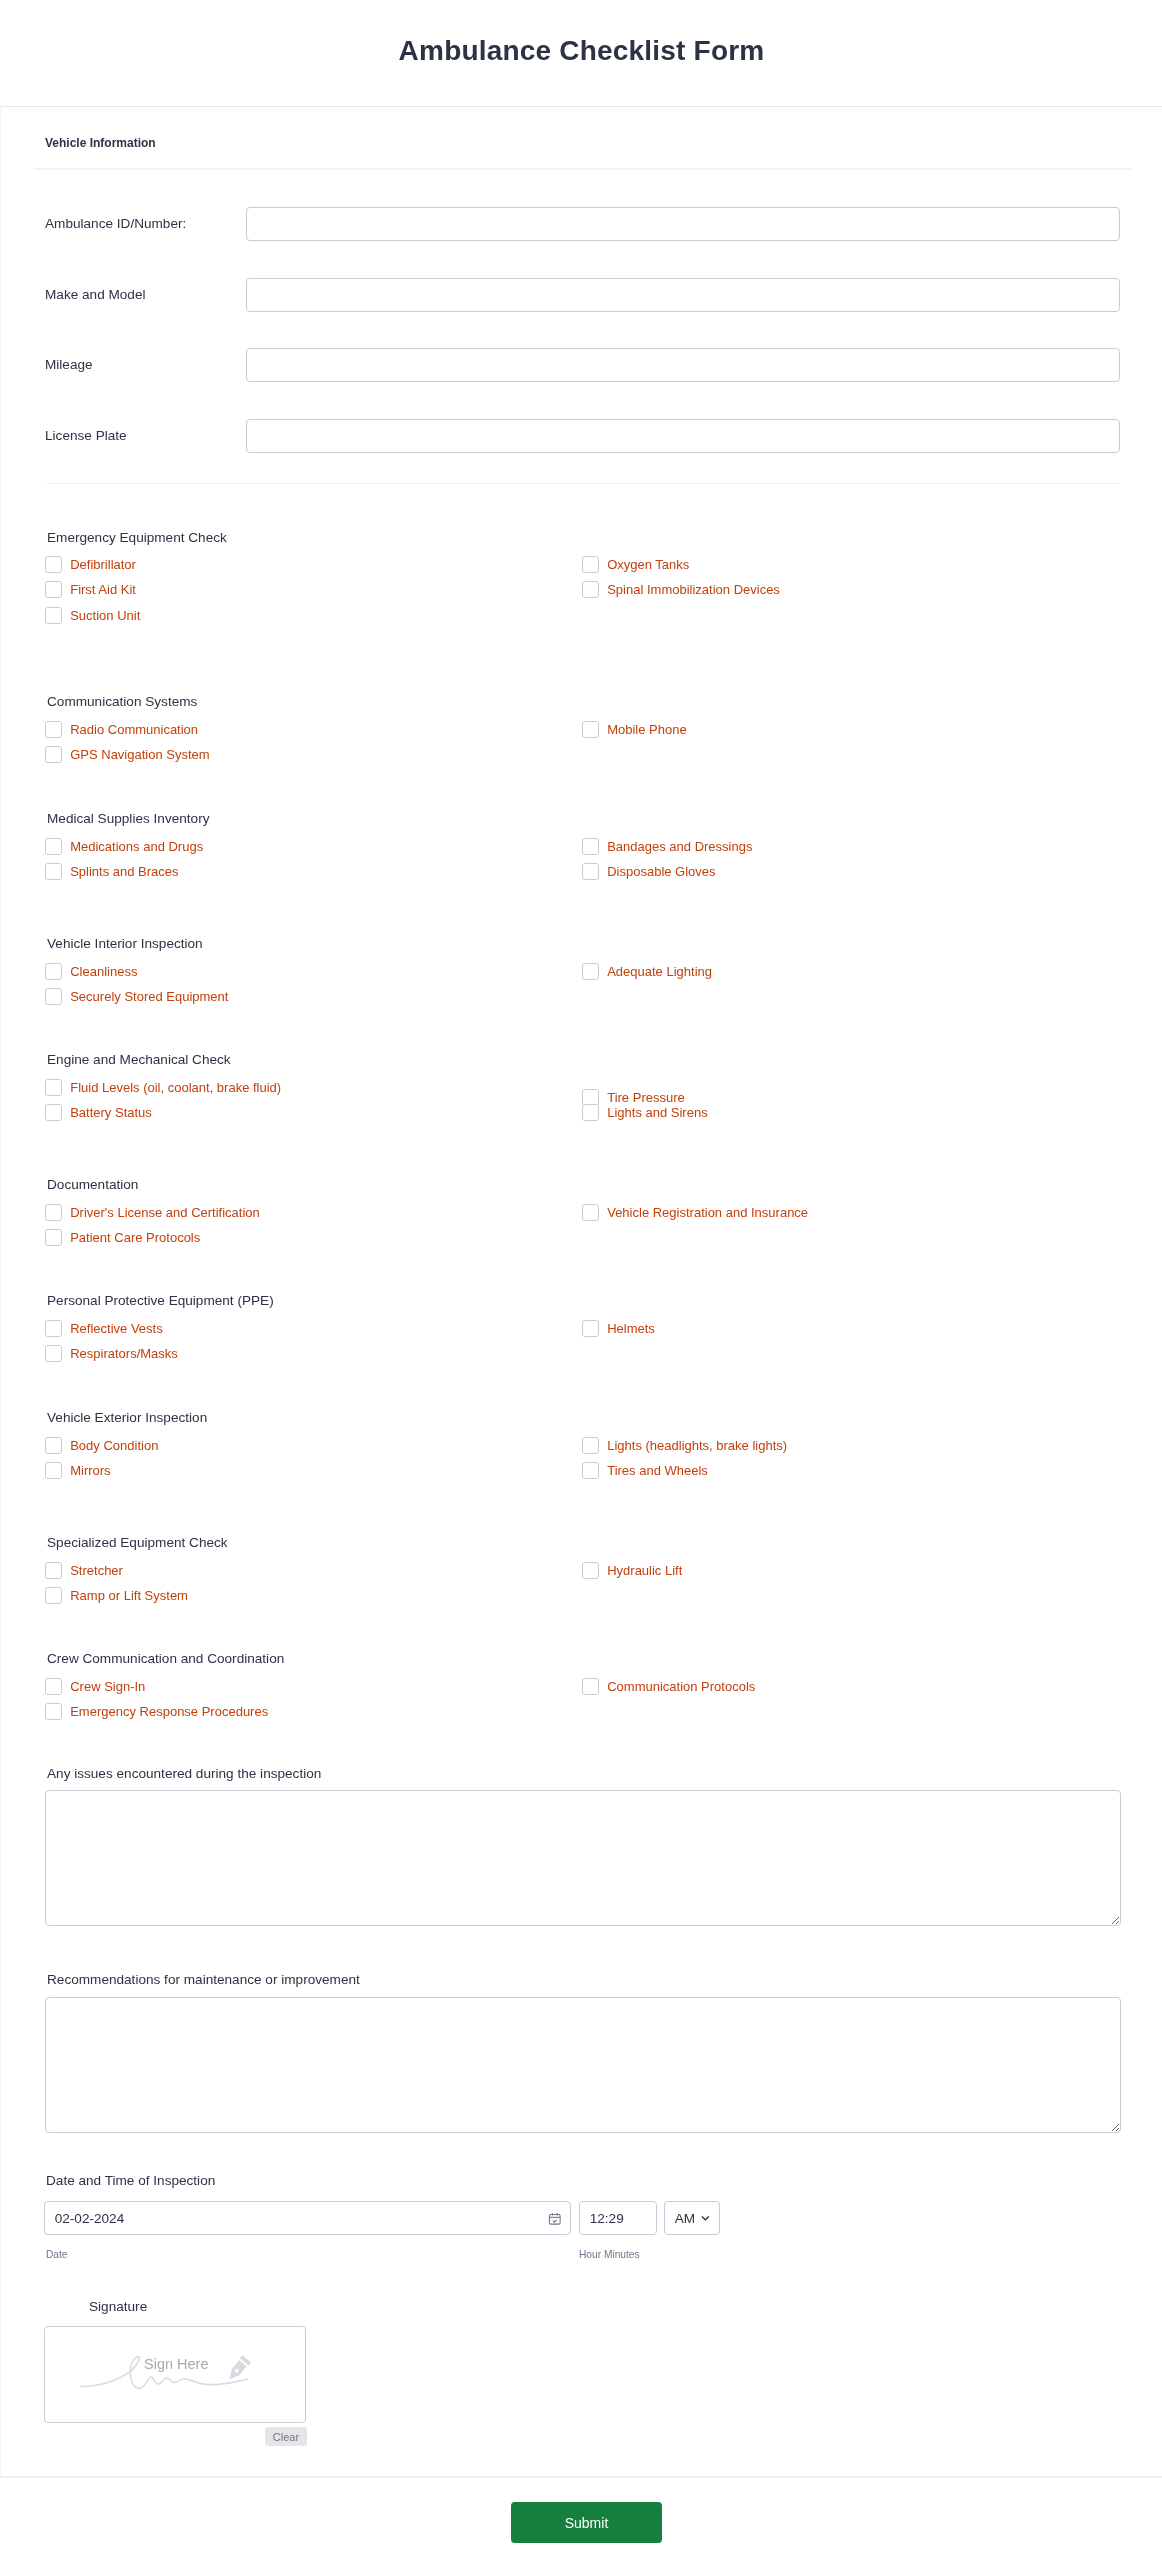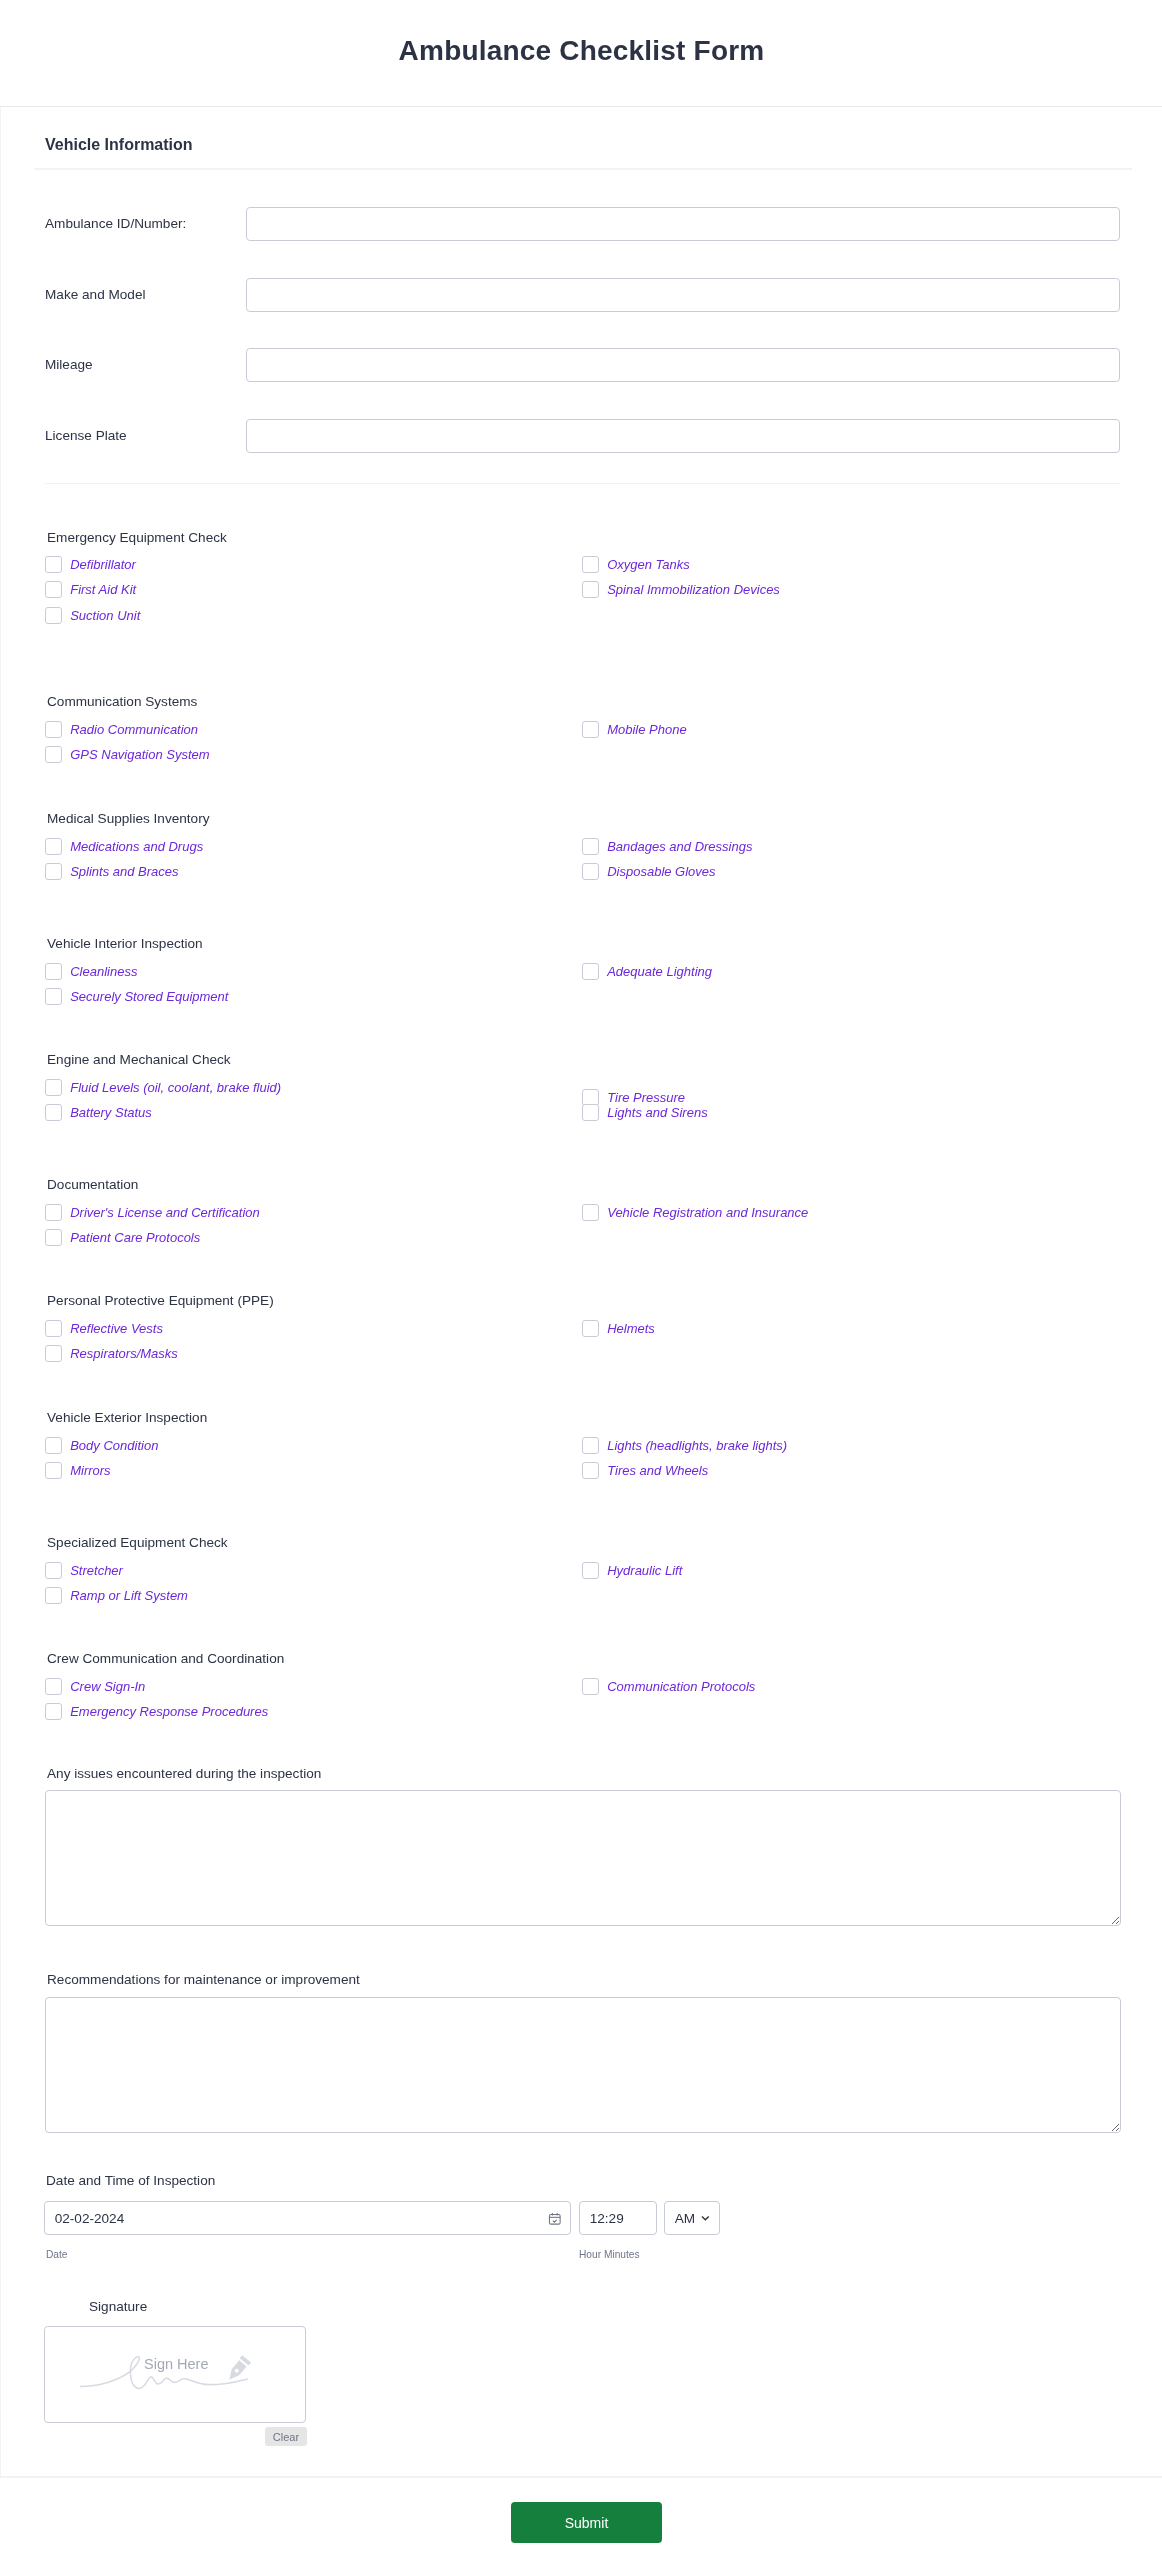--- a/index.html
+++ b/index.html
@@ -4,32 +4,32 @@
 <style>
   * { box-sizing: border-box; margin: 0; padding: 0; }
   html, body { width: 1163px; background: #ffffff; }
   body { font-family: "Liberation Sans", "DejaVu Sans", sans-serif; color: #2c3345; position: relative; height: 2576px; overflow: hidden; }
 
   .header { position: absolute; left: 0; top: 0; width: 1163px; height: 107px; border-bottom: 1.9px solid #e8e9ee; background: #fff; }
   .header h1 { position: absolute; left: 0; right: 0; top: 35px; text-align: center; font-size: 28px; font-weight: 700; color: #2c3345; letter-spacing: 0.2px; }
 
   .form { position: absolute; left: 0; top: 107px; width: 1163px; height: 2370px; border-left: 1px solid #f3f3f6; }
 
-  .section-title { position: absolute; left: 44px; top: 29px; font-size: 16px; font-weight: 700; color: #2c3345; }
+  .section-title { position: absolute; left: 44px; top: 29px; font-size: 12px; font-weight: 700; color: #2c3345; }
   .section-rule { position: absolute; left: 33px; width: 1098px; height: 1.9px; background: #f3f3f7; }
 
   .field-row { position: absolute; left: 0; width: 1163px; height: 35px; }
   .field-label { position: absolute; left: 44px; top: 8.7px; font-size: 13.6px; color: #2c3345; }
   .text-input { position: absolute; left: 245px; top: 0; width: 874px; height: 34px; border: 1px solid #c8cbd6; border-radius: 3.9px; background: #fff; font-size: 13.6px; padding: 0 9.7px; color: #2c3345; outline: none; }
 
   .group { position: absolute; left: 0; width: 1163px; }
   .group-title { position: absolute; left: 46px; top: 0; font-size: 13.6px; color: #2c3345; }
   .opt { position: absolute; height: 19.4px; display: flex; align-items: center; cursor: pointer; }
   .opt .box { width: 16.5px; height: 16.5px; border: 1px solid #c8cbd6; border-radius: 2.9px; background: #fff; flex: 0 0 auto; }
-  .opt .lbl { margin-left: 8.7px; font-size: 13px; color: #6d28d9; white-space: nowrap; font-style: italic; }
+  .opt .lbl { margin-left: 8.7px; font-size: 13px; color: #c2410c; white-space: nowrap; }
 
   .ta-label { position: absolute; left: 46px; font-size: 13.6px; color: #2c3345; }
   .textarea { position: absolute; left: 44px; width: 1076px; height: 136px; border: 1px solid #c8cbd6; border-radius: 3.9px; background: #fff; resize: vertical; font-family: "Liberation Sans", sans-serif; font-size: 13.6px; padding: 7.8px 9.7px; outline: none; }
 
   .dt-label { position: absolute; left: 46px; top: 2173px; font-size: 13.6px; color: #2c3345; }
   .date-input { position: absolute; left: 44px; top: 2201px; width: 527px; height: 34px; border: 1px solid #c8cbd6; border-radius: 3.9px; background: #fff; }
   .date-input .val { position: absolute; left: 9.7px; top: 8.7px; font-size: 13.6px; color: #2c3345; }
   .date-input .cal { position: absolute; right: 8.7px; top: 9.7px; width: 13.6px; height: 13.6px; }
   .time-input { position: absolute; left: 579px; top: 2201px; width: 78px; height: 34px; border: 1px solid #c8cbd6; border-radius: 3.9px; background: #fff; }
   .time-input .val { position: absolute; left: 9.7px; top: 8.7px; font-size: 13.6px; color: #2c3345; }

